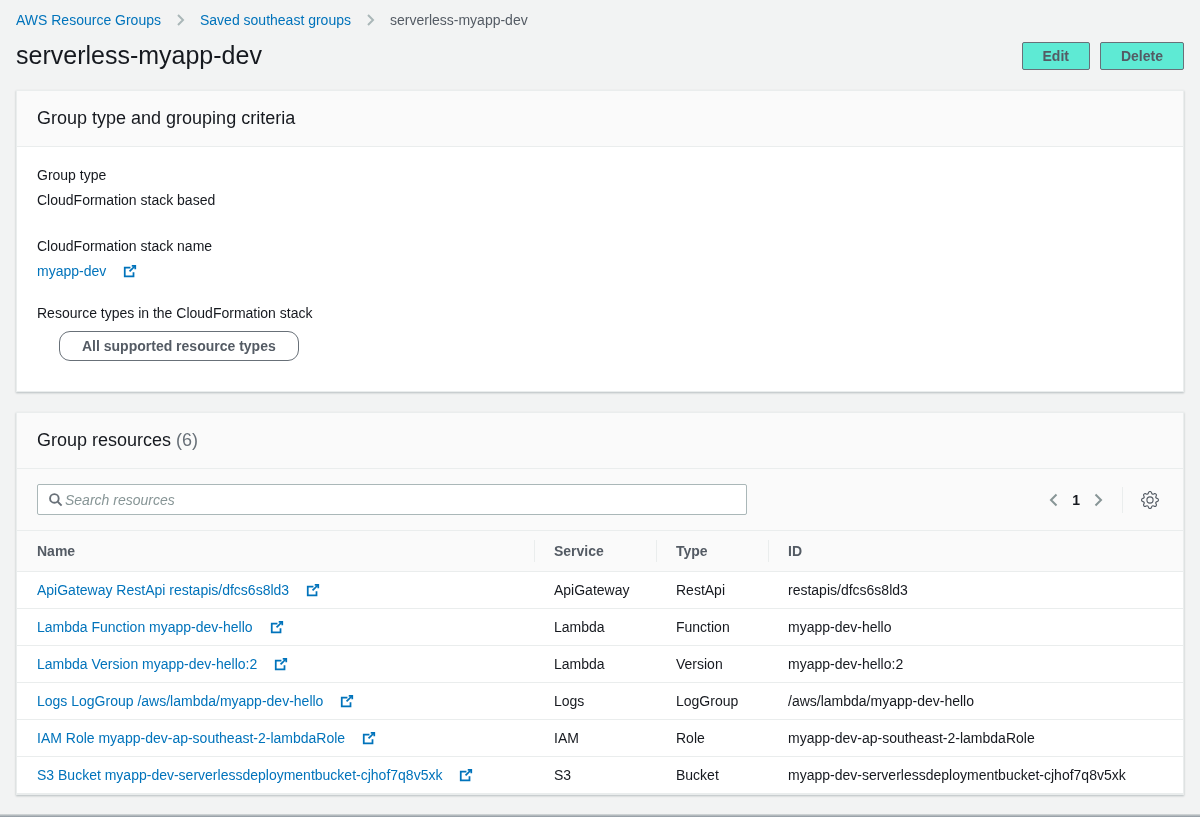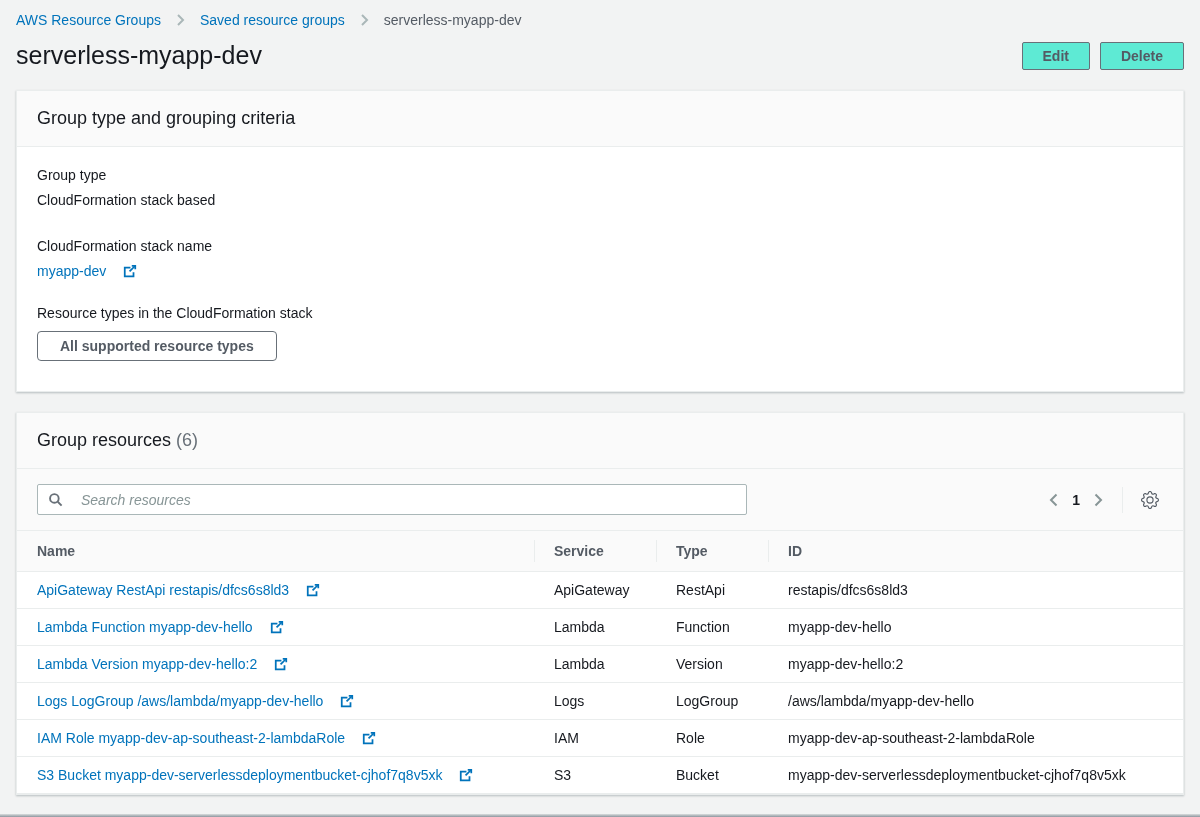--- a/index.html
+++ b/index.html
@@ -46,33 +46,33 @@
 
   
   .card-body { padding: 20px 20px 30px 20px; }
   .field { margin-bottom: 30px; }
   .field:last-child { margin-bottom: 0; }
   .field .label { margin-bottom: 9px; }
   .link { color: #0073bb; text-decoration: none; display: inline-flex; align-items: center; gap: 17px; cursor: pointer; }
   .token-btn {
     background: #fff; border: 1px solid #687078; color: #545b64;
     font-weight: 700; font-size: 14px; font-family: inherit;
-    padding: 6px 22px; border-radius: 4px; cursor: pointer; margin-top: 1px;
+    padding: 6px 22px; border-radius: 11px; cursor: pointer; margin-top: 1px; margin-left: 22px;
   }
 
   
   .toolbar {
     background: #fafafa; padding: 15px 20px;
     border-bottom: 1px solid #eaeded;
     display: flex; align-items: center;
   }
   .search-box {
     width: 710px; height: 31px; background: #fff;
     border: 1px solid #aab7b8; border-radius: 2px;
-    display: flex; align-items: center; padding: 0 10px; gap: 16px;
+    display: flex; align-items: center; padding: 0 10px; gap: 0;
   }
   .search-box input {
     border: none; outline: none; flex: 1; font-size: 14px;
     font-family: inherit; color: #16191f; background: transparent;
   }
   .search-box input::placeholder { color: #879596; font-style: italic; }
   .controls { margin-left: auto; display: flex; align-items: center; }
   .icon-btn { background: none; border: none; padding: 4px; display: flex; align-items: center; cursor: pointer; }
   .page-num { font-weight: 700; color: #16191f; margin: 0 9px; }
   .v-divider { width: 1px; height: 26px; background: #eaeded; margin: 0 14px; }
@@ -104,21 +104,21 @@
 
 <div class="page">
 
   <nav class="breadcrumb">
     <a>AWS Resource Groups</a>
     <span class="crumb-sep">
       <svg width="9" height="12" viewBox="0 0 8 12" fill="none" stroke="#aab7b8" stroke-width="2">
           <path d="M1.5 1l5 5-5 5"></path>
         </svg>
     </span>
-    <a>Saved resource groups</a>
+    <a>Saved southeast groups</a>
     <span class="crumb-sep">
       <svg width="9" height="12" viewBox="0 0 8 12" fill="none" stroke="#aab7b8" stroke-width="2">
           <path d="M1.5 1l5 5-5 5"></path>
         </svg>
     </span>
     <span class="current">serverless-myapp-dev</span>
   </nav>
 
   <header class="page-header">
     <h1 class="page-title">serverless-myapp-dev</h1>

